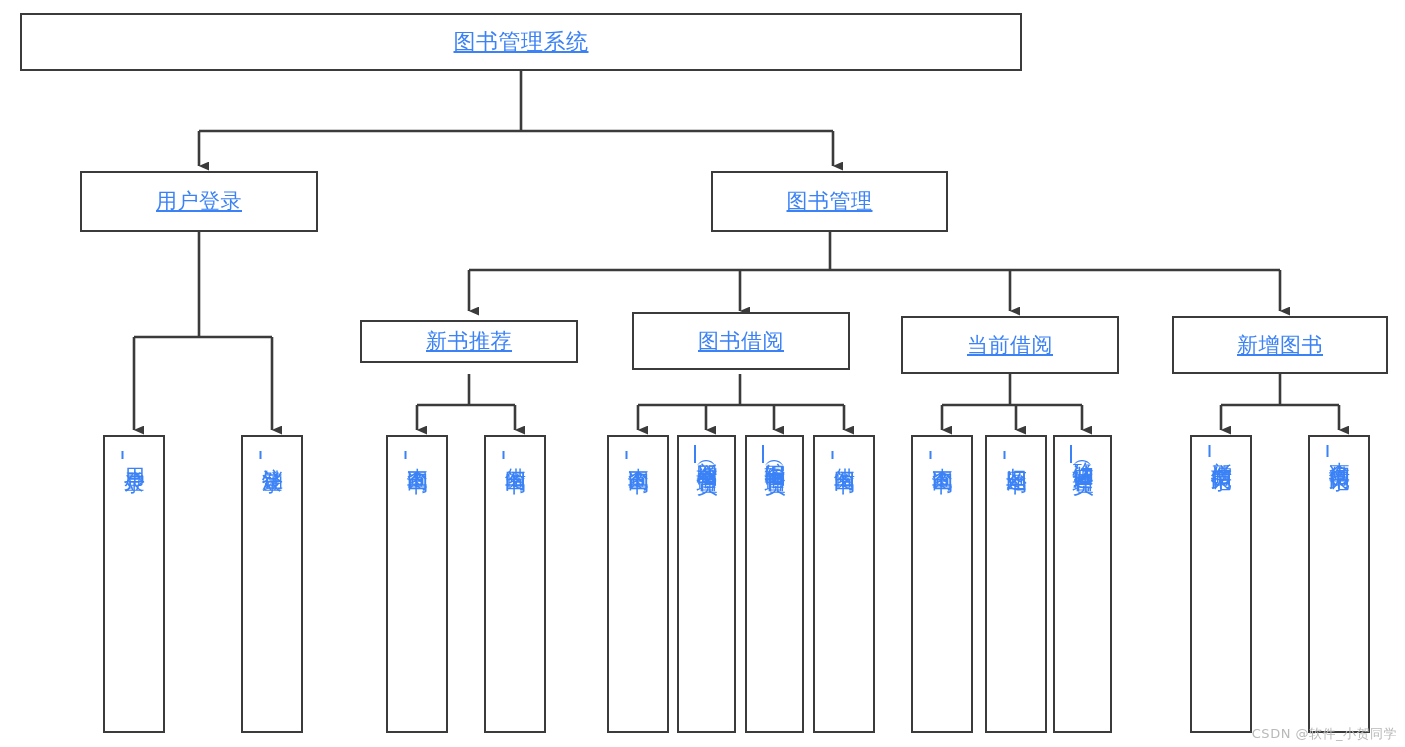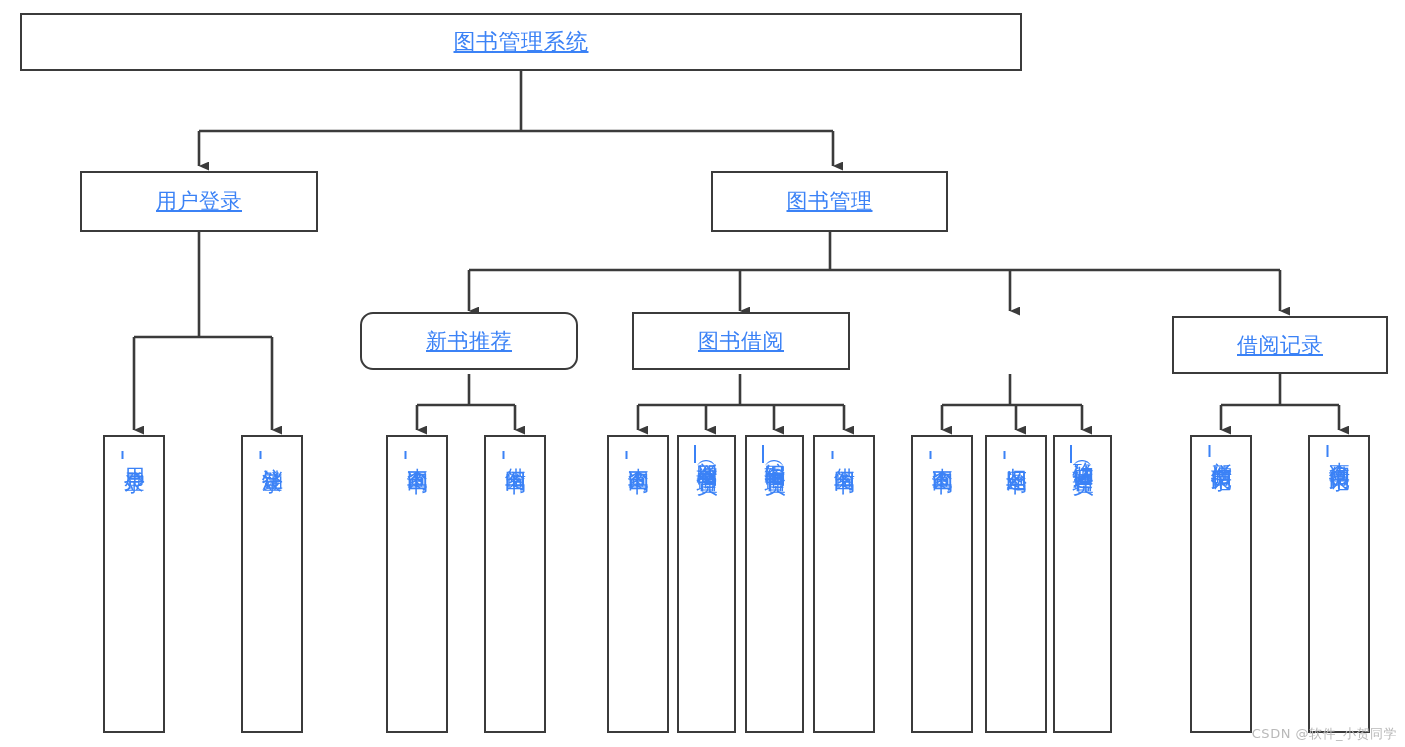--- a/index.html
+++ b/index.html
@@ -136,28 +136,31 @@
     <span class="label">图书管理系统</span>
   </div>
 
   <div class="node horizontal" style="left:80px; top:171px; width:238px; height:61px;">
     <span class="label">用户登录</span>
   </div>
   <div class="node horizontal" style="left:711px; top:171px; width:237px; height:61px;">
     <span class="label">图书管理</span>
   </div>
 
-  <div class="node horizontal" style="left:360px; top:312px; width:218px; height:58px;border-radius:13px;">
+  <div class="node horizontal" style="left:360px; top:320px; width:218px; height:43px;">
     <span class="label">新书推荐</span>
   </div>
   <div class="node horizontal" style="left:632px; top:312px; width:218px; height:58px;">
     <span class="label">图书借阅</span>
   </div>
+  <div class="node horizontal" style="left:901px; top:316px; width:218px; height:58px;">
+    <span class="label">当前借阅</span>
+  </div>
   <div class="node horizontal" style="left:1172px; top:316px; width:216px; height:58px;">
-    <span class="label">借阅记录</span>
+    <span class="label">新增图书</span>
   </div>
 
   <div class="node vertical" style="left:103px; top:435px; width:62px; height:298px;">
     <span class="label">用户登录</span>
   </div>
   <div class="node vertical" style="left:241px; top:435px; width:62px; height:298px;">
     <span class="label">注销登录</span>
   </div>
 
   <div class="node vertical" style="left:386px; top:435px; width:62px; height:298px;">

